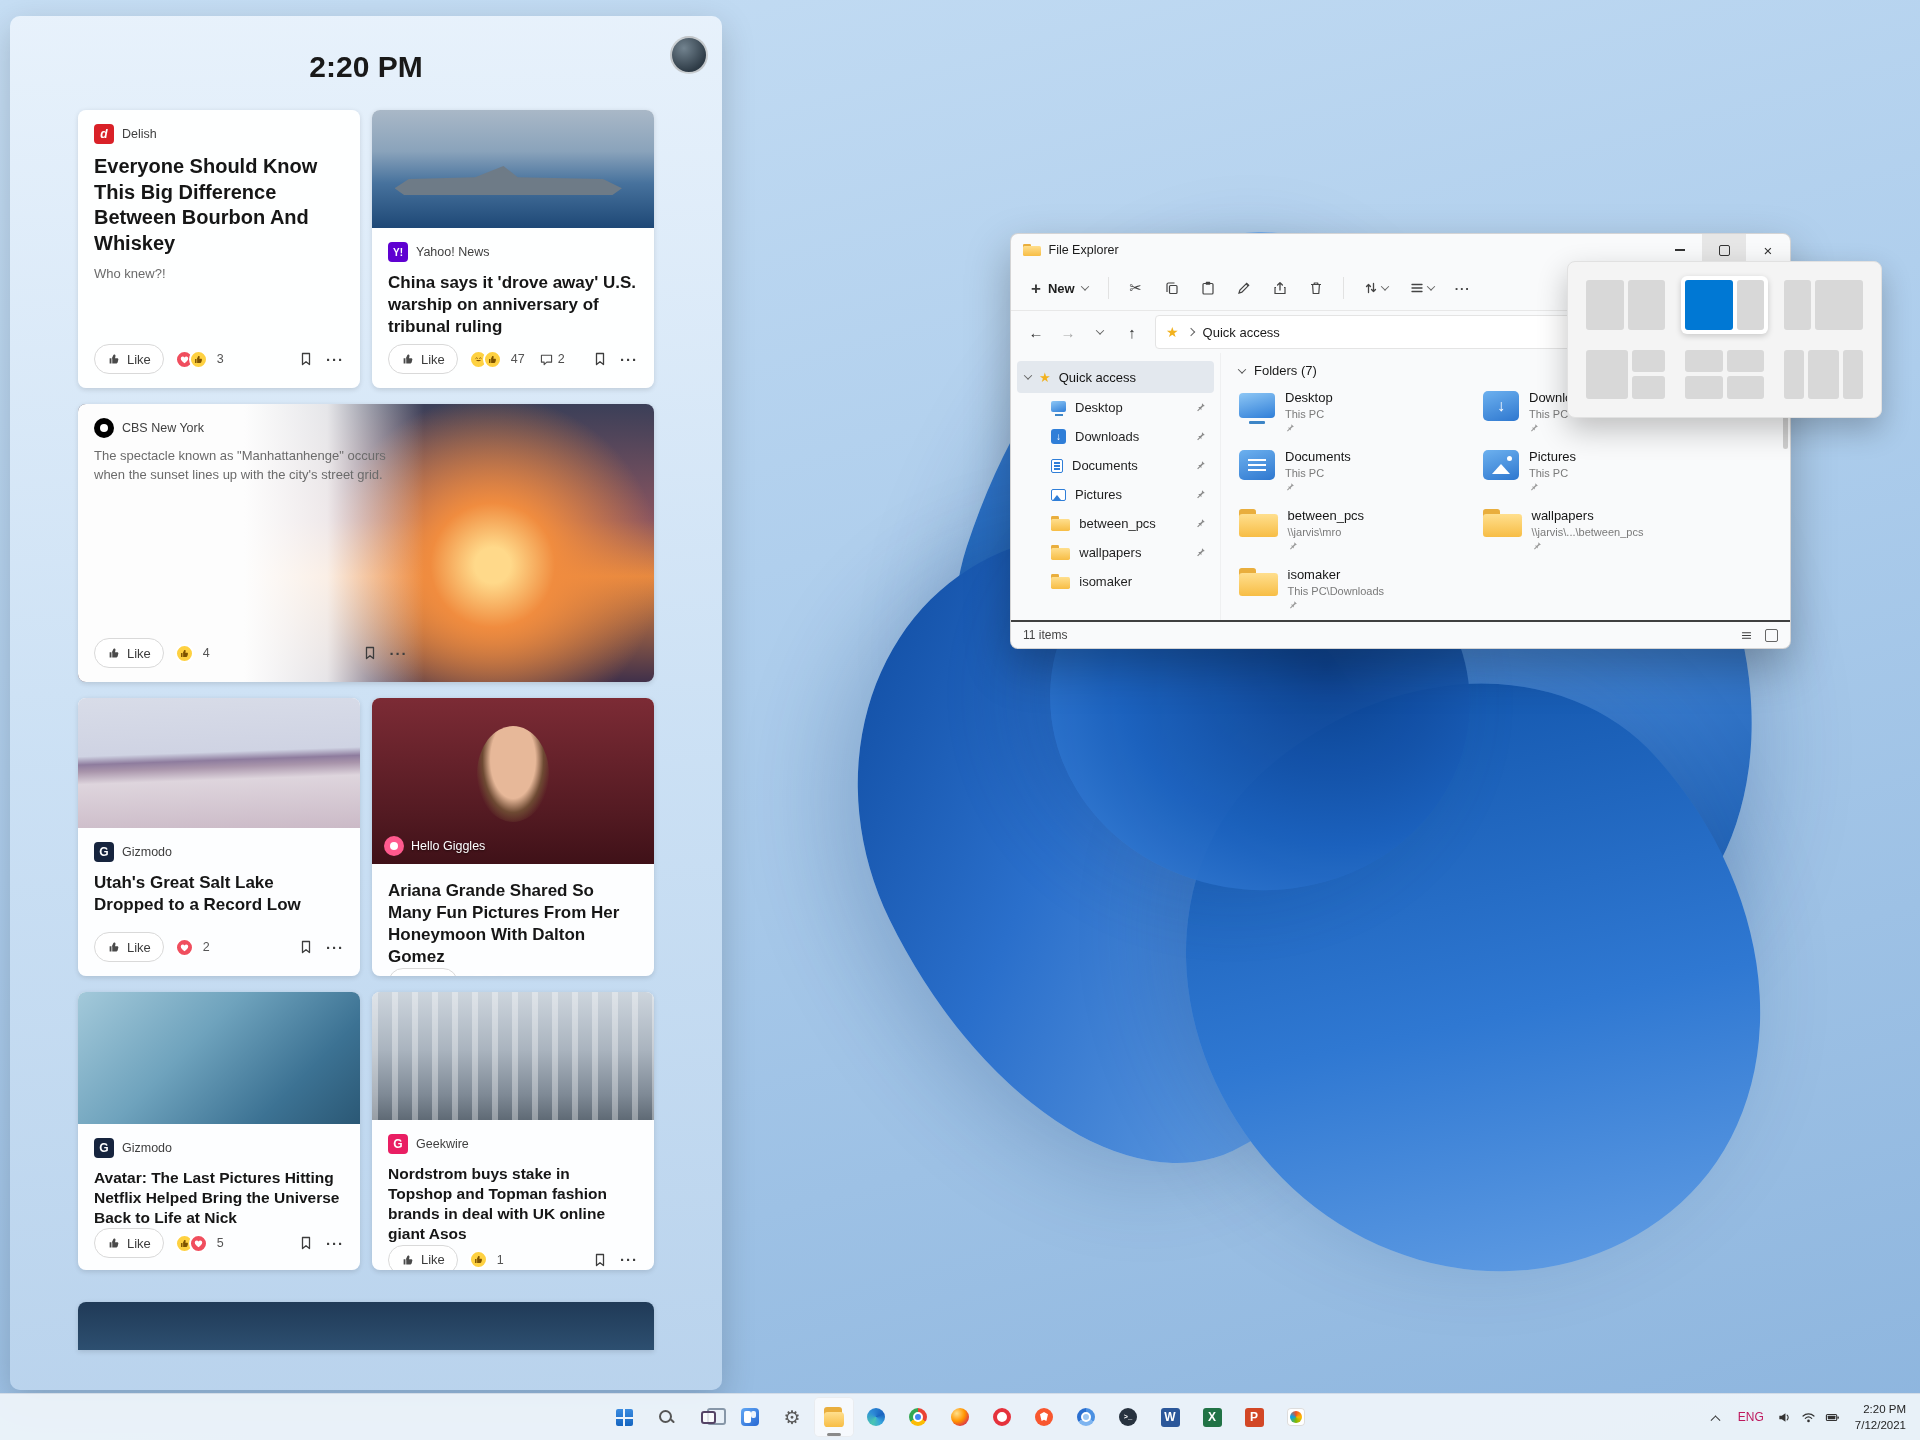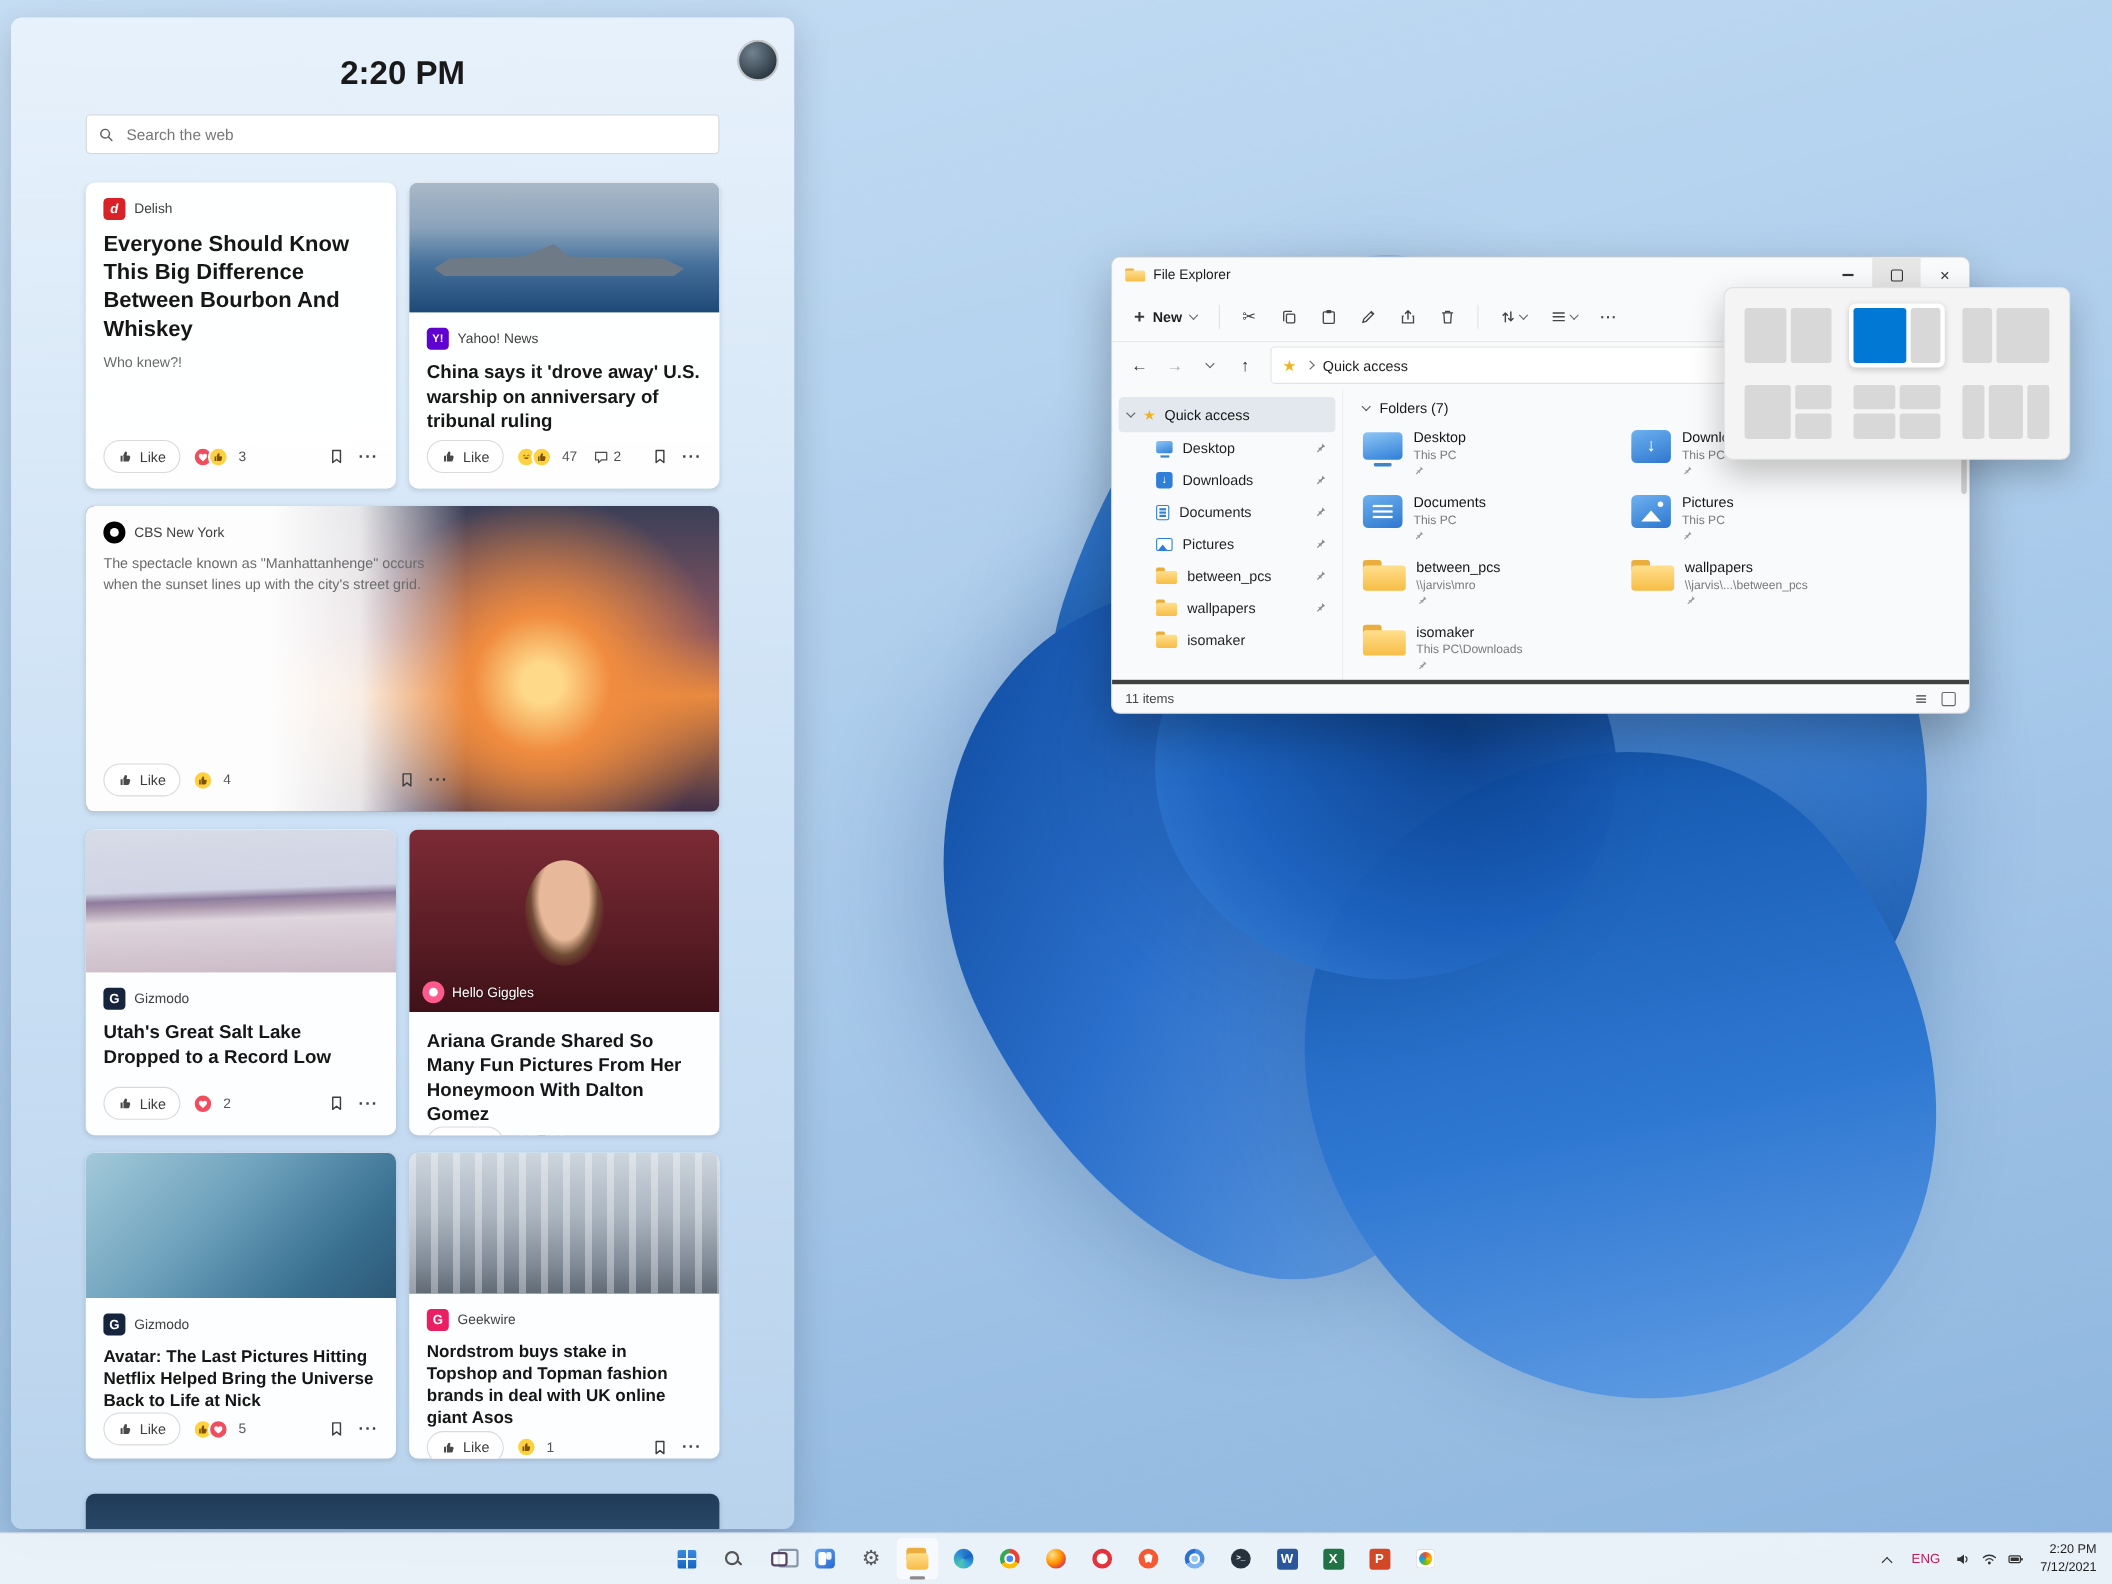--- a/index.html
+++ b/index.html
@@ -148,21 +148,21 @@
   .e-main{flex:1;min-width:0;padding:10px 14px 0 18px;overflow:hidden;position:relative;}
   .grp{display:flex;align-items:center;gap:9px;color:#191919;margin-bottom:12px;}
   .grp .chev{color:#555;}
   .fgrid{display:grid;grid-template-columns:218px 218px;grid-auto-rows:59px;column-gap:26px;}
   .fitem{display:flex;align-items:flex-start;gap:10px;}
   .ficon{flex:none;margin-top:1px;}
   .ftxt{min-width:0;}
   .fname{display:block;font-size:13px;color:#161616;line-height:1.2;}
   .floc{display:block;font-size:11px;color:#7a7a7a;margin-top:2px;white-space:nowrap;}
   .fpin{width:10px;height:10px;color:#9a9a9a;margin-top:3px;display:block;}
-  .e-status{height:26px;border-top:4px solid #404040;display:flex;align-items:center;padding:0 12px;font-size:12px;color:#444;flex:none;}
+  .e-status{height:26px;border-top:2px solid #404040;display:flex;align-items:center;padding:0 12px;font-size:12px;color:#444;flex:none;}
   .status-views{margin-left:auto;display:flex;align-items:center;gap:12px;color:#666;}
   .status-views svg{width:13px;height:13px;}
   .sqico{width:11px;height:11px;border:1.3px solid #666;border-radius:2px;display:inline-block;}
   .vscroll{position:absolute;right:2px;top:8px;width:5px;height:calc(100% - 16px);}
   .vthumb{width:5px;height:88px;background:#cfcfcf;border-radius:3px;}
 
   
   .fldr{position:relative;display:inline-block;width:3.5em;height:2.55em;}
   .fldr::before{content:"";position:absolute;left:0;top:0;width:1.5em;height:.9em;border-radius:.25em .25em 0 0;background:#e9ae3d;}
   .fldr::after{content:"";position:absolute;left:0;top:.45em;right:0;bottom:0;border-radius:.3em;
@@ -323,26 +323,20 @@
       <div class="petal pt2"></div>
       <div class="petal pt3"></div>
     <div class="petal pt4"></div>
       <div class="petal pt5"></div>
   </div>
 </div>
 
 <section class="widgets">
   <div class="w-time">2:20 PM</div>
   <button class="avatar"></button>
-  <div class="w-search">
-    <svg width="15" height="15" viewBox="0 0 16 16">
-        <use href="#i-search"></use>
-      </svg>
-    <input type="text" placeholder="Search the web" style="">
-  </div>
 
   <div class="cards">
 
     <article class="card">
       <div class="card-pad">
         <div class="src">
           <span class="logo logo-delish">d</span>
           <span>Delish</span>
         </div>
         <h2 class="title t20">Everyone Should Know This Big Difference Between Bourbon And Whiskey</h2>

